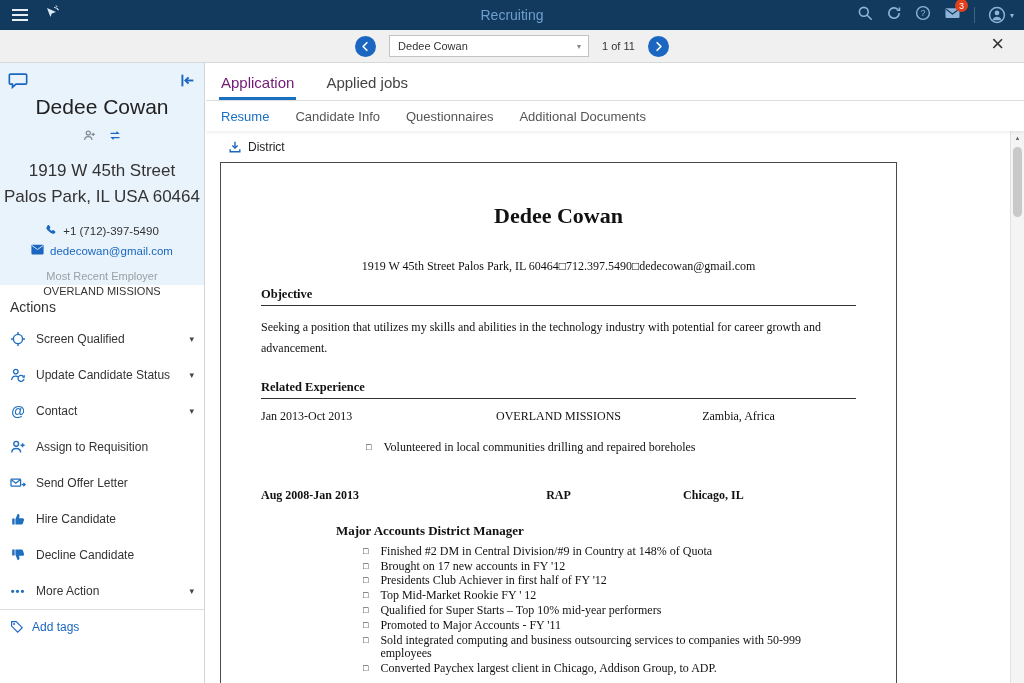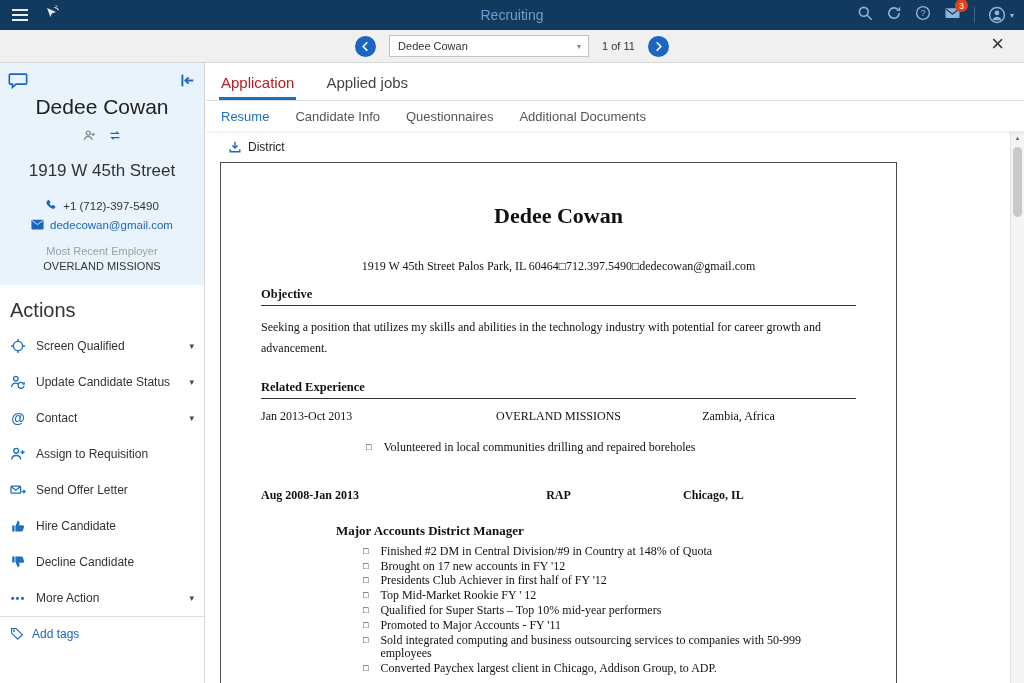--- a/index.html
+++ b/index.html
@@ -35,33 +35,33 @@
   .bubble-icon { position:absolute; left:8px; top:9px; color:#1b66c0; cursor:pointer; }
   .collapse-icon { position:absolute; right:8px; top:9px; color:#1b66c0; cursor:pointer; }
   .profile-name { padding-top:32px; font-size:21px; color:#222; }
   .mini-icons { margin-top:9px; display:flex; justify-content:center; align-items:center; gap:12px; }
   .addr { margin-top:12px; font-size:17px; color:#333; line-height:1.5; }
   .contact-row { margin-top:15px; display:flex; justify-content:center; align-items:center; gap:6px; font-size:11.5px; color:#333; }
   .contact-row.email-row { margin-top:6px; }
   .email-link { color:#1b66c0; cursor:pointer; }
   .employer-label { margin-top:13px; font-size:11px; color:#98a0a6; }
   .employer { margin-top:3px; font-size:11px; color:#333; }
-  .actions-h { font-size:20px; color:#333; padding:14px 10px 6px; }
+  .actions-h { font-size:14px; color:#333; padding:14px 10px 6px; }
   .action-item { height:36px; display:flex; align-items:center; gap:10px; padding:0 10px; font-size:12px; color:#333; cursor:pointer; }
   .aicon { width:16px; height:16px; color:#1f6fc0; flex:0 0 auto; }
   .at-glyph { width:16px; text-align:center; font-size:14px; font-weight:bold; color:#1f6fc0; flex:0 0 auto; }
   .dots-glyph { width:16px; text-align:center; font-size:11px; font-weight:bold; letter-spacing:1px; color:#1f6fc0; flex:0 0 auto; }
   .a-caret { margin-left:auto; font-size:9px; color:#444; }
   .addtags { border-top:1px solid #ddd; height:34px; display:flex; align-items:center; gap:8px; padding:0 10px; color:#1b66c0; font-size:12px; cursor:pointer; }
 
   
   .main { position:absolute; top:63px; left:206px; right:0; bottom:0; background:#fff; }
   .tabs { height:38px; display:flex; align-items:flex-end; gap:28px; padding-left:13px; border-bottom:1px solid #ddd; }
   .tab { font-size:15px; color:#444; padding:0 2px 9px; cursor:pointer; }
-  .tab.active { color:#b91c1c; padding-bottom:6px; border-bottom:3px solid #1a6fc0; }
+  .tab.active { color:#701a75; padding-bottom:6px; border-bottom:3px solid #1a6fc0; }
   .subtabs { height:30px; display:flex; align-items:center; gap:26px; padding-left:15px; font-size:13px; color:#555; box-shadow:0 2px 3px rgba(0,0,0,.06); position:relative; z-index:1; }
   .subtab { cursor:pointer; }
   .subtab.active { color:#1a6fc0; }
   .docarea { position:absolute; top:68px; left:0; right:14px; bottom:0; overflow:hidden; background:#fff; }
   .dl-row { display:flex; align-items:center; gap:6px; padding:9px 0 6px 22px; font-size:12px; color:#222; cursor:pointer; width:110px; }
   .dl-row svg { color:#1b66c0; }
 
   .page { margin:2px 0 0 14px; width:677px; border:1px solid #4a4a4a; background:#fff; padding:26px 40px 60px; font-family:"Liberation Serif", serif; color:#111; height:1100px; }
   .r-title { text-align:center; font-size:22px; font-weight:bold; margin-top:14px; }
   .r-contact { text-align:center; font-size:12px; margin-top:30px; }
@@ -186,20 +186,21 @@
         </span>
         <span>
           <svg width="14" height="13" viewBox="0 0 16 16" fill="none" stroke="#1b66c0" stroke-width="1.5">
               <path d="M2.5 5.5h9.5l-2.2-2.2"></path>
               <path d="M13.5 10.5H4l2.2 2.2"></path>
             </svg>
         </span>
       </div>
       <div class="addr">
         <div>1919 W 45th Street</div>
+        <div>Palos Park, IL USA 60464</div>
       </div>
       <div class="contact-row">
         <span>
           <svg width="12" height="12" viewBox="0 0 16 16">
               <path d="M3.6 1.8c.6-.6 1.5-.6 2 .1l1.3 1.8c.4.6.3 1.4-.2 1.9l-.7.7c.6 1.3 1.6 2.3 2.9 2.9l.7-.7c.5-.5 1.3-.6 1.9-.2l1.8 1.3c.7.5.8 1.4.1 2l-.9.9c-.6.6-1.5.8-2.3.5-2-.7-3.8-1.9-5.2-3.3S2.7 8.1 2 6.1c-.3-.8-.1-1.7.5-2.3z" fill="#1b66c0"></path>
             </svg>
         </span>
         <span>+1 (712)-397-5490</span>
       </div>
       <div class="contact-row email-row">

